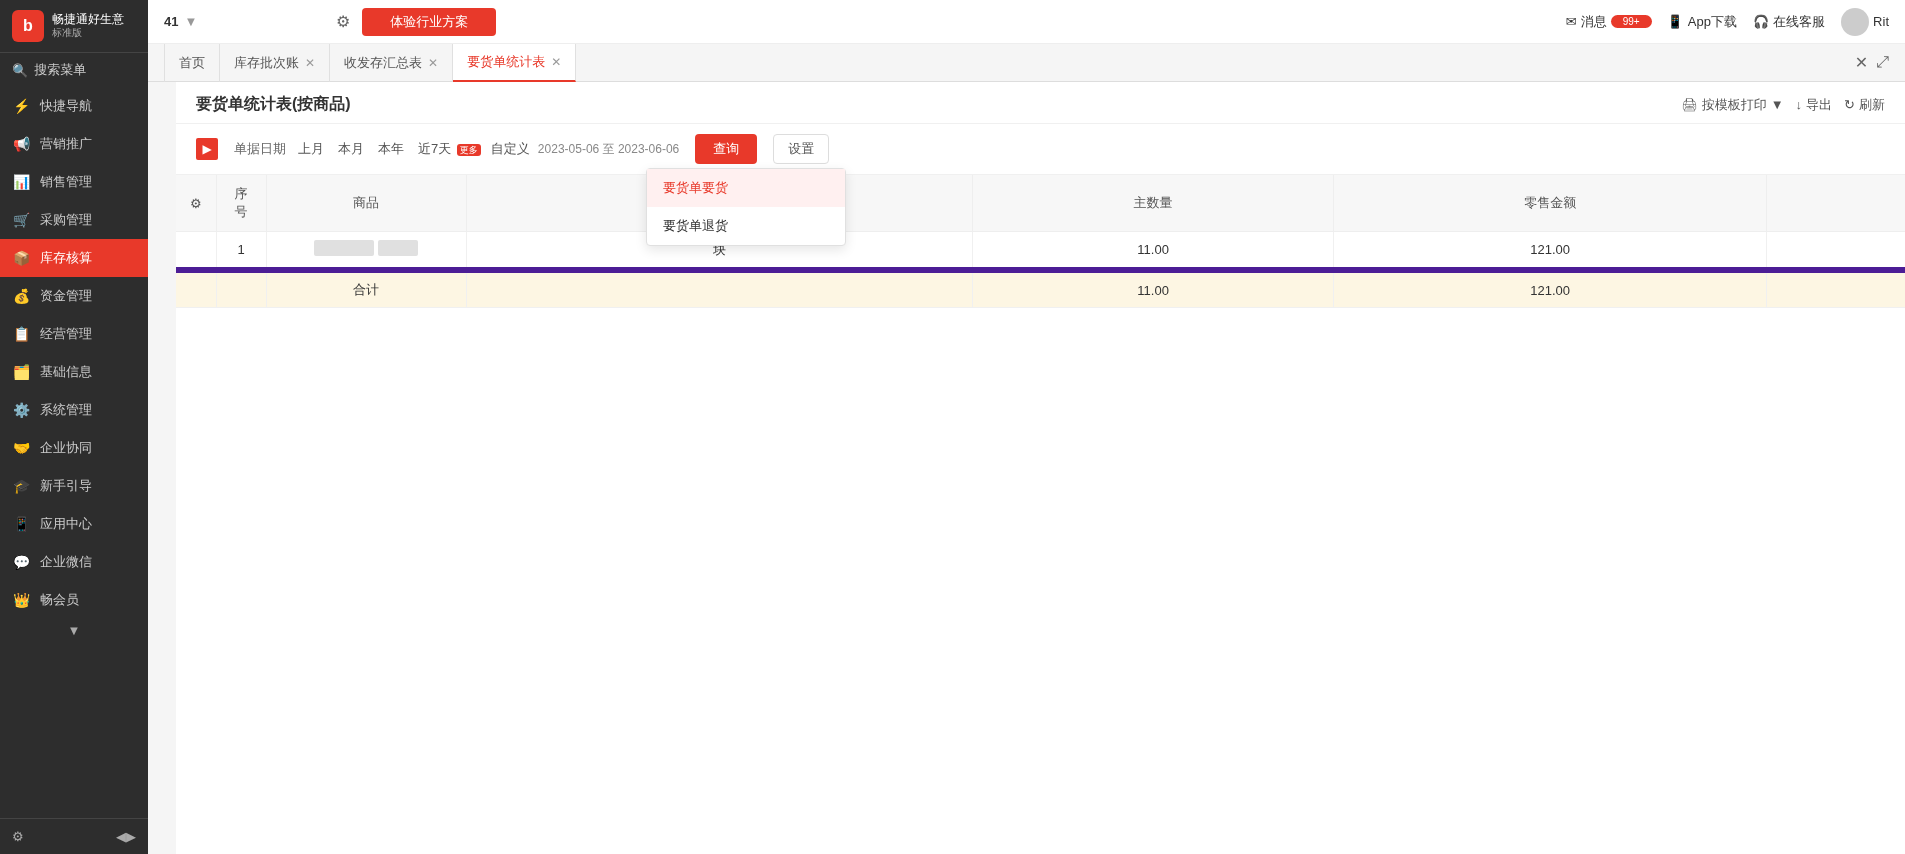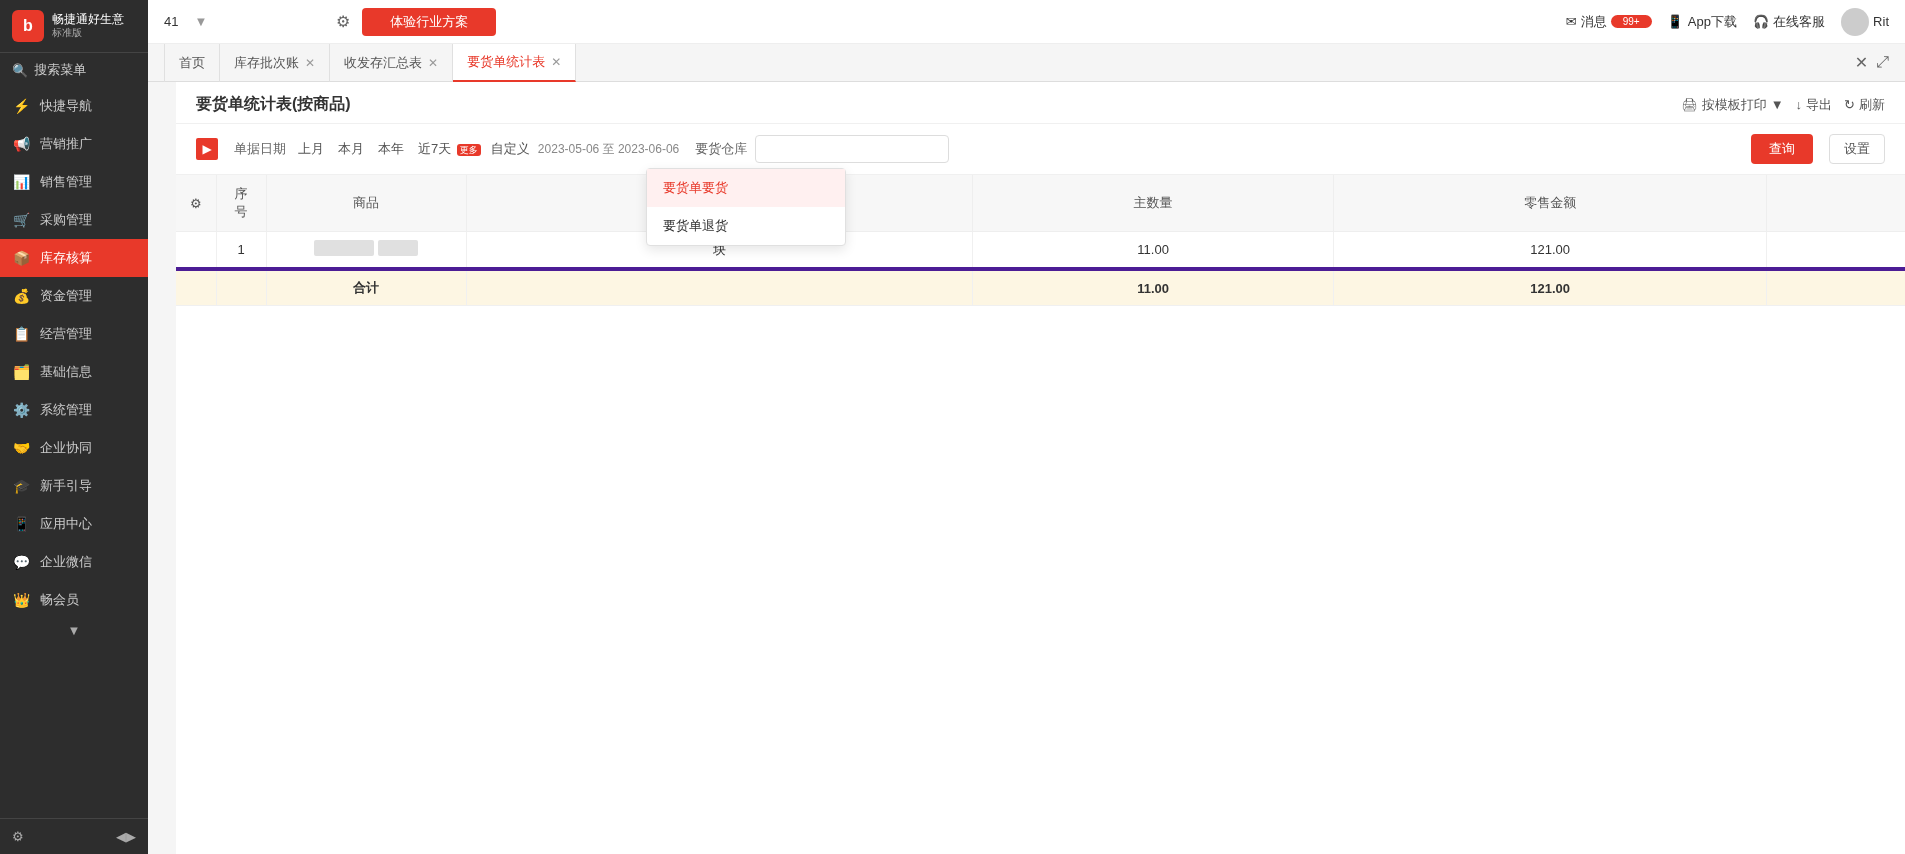--- a/index.html
+++ b/index.html
@@ -61,21 +61,21 @@
     .header {
       background: #fff;
       display: flex;
       align-items: center;
       padding: 0 16px;
       height: 44px;
       border-bottom: 1px solid #eee;
       gap: 12px;
     }
     .header-company {
-      display: flex; align-items: flex-end; gap: 16px; color: #333; font-size: 13px; min-width: 160px;
+      display: flex; align-items: flex-end; gap: 6px; color: #333; font-size: 13px; min-width: 160px; font-weight: bold;
     }
     .header-settings-btn {
       color: #666; cursor: pointer; font-size: 16px;
     }
     .header-trial-btn {
       background: #e8392a; color: #fff; border: none; border-radius: 4px; padding: 5px 28px; cursor: pointer; font-size: 13px;
     }
     .header-right {
       margin-left: auto; display: flex; align-items: center; gap: 16px; color: #333; font-size: 13px;
     }
@@ -172,21 +172,21 @@
     th { padding: 10px 12px; text-align: center; font-size: 13px; color: #555; font-weight: normal; border-bottom: 1px solid #eee; border-right: 1px solid #eee; }
     th:last-child { border-right: none; }
     td { padding: 8px 12px; text-align: center; font-size: 13px; color: #333; border-bottom: 1px solid #f0f0f0; border-right: 1px solid #f0f0f0; }
     td:last-child { border-right: none; }
     .col-settings { width: 40px; }
     .col-seq { width: 50px; }
     .col-product { width: 200px; }
 
     
     .table-footer { background: #fdf6e3; }
-    .table-footer td { font-weight: 700; color: #333; border-top: 4px solid #4c1d95; }
+    .table-footer td { font-weight: 400; color: #333; border-top: 6px solid #4c1d95; }
     .product-placeholder { width: 60px; height: 16px; background: #e0e0e0; border-radius: 2px; display: inline-block; }
     .product-placeholder2 { width: 40px; height: 16px; background: #e0e0e0; border-radius: 2px; display: inline-block; }
   </style>
 </head>
 <body>
 
 <div class="sidebar">
   <div class="sidebar-logo">
     <div class="logo-icon">b</div>
     <div class="logo-text">
@@ -345,24 +345,20 @@
           <span class="date-shortcut">
             <span>近7天</span>
             <span class="hot-tag">更多</span>
           </span>
           <span class="custom-btn">自定义</span>
         </div>
         <span class="date-range">2023-05-06 至 2023-06-06</span>
       </div>
 
 
-      <div class="warehouse-filter">
-        <span class="warehouse-label">要货仓库</span>
-        <input type="text" class="warehouse-input" value="" style="">
-      </div>
 
       <button class="query-btn">查询</button>
       <button class="settings-btn2">设置</button>
 
       <div class="dropdown-menu">
         <div class="dropdown-item selected">要货单要货</div>
         <div class="dropdown-item">要货单退货</div>
       </div>
     </div>
 

